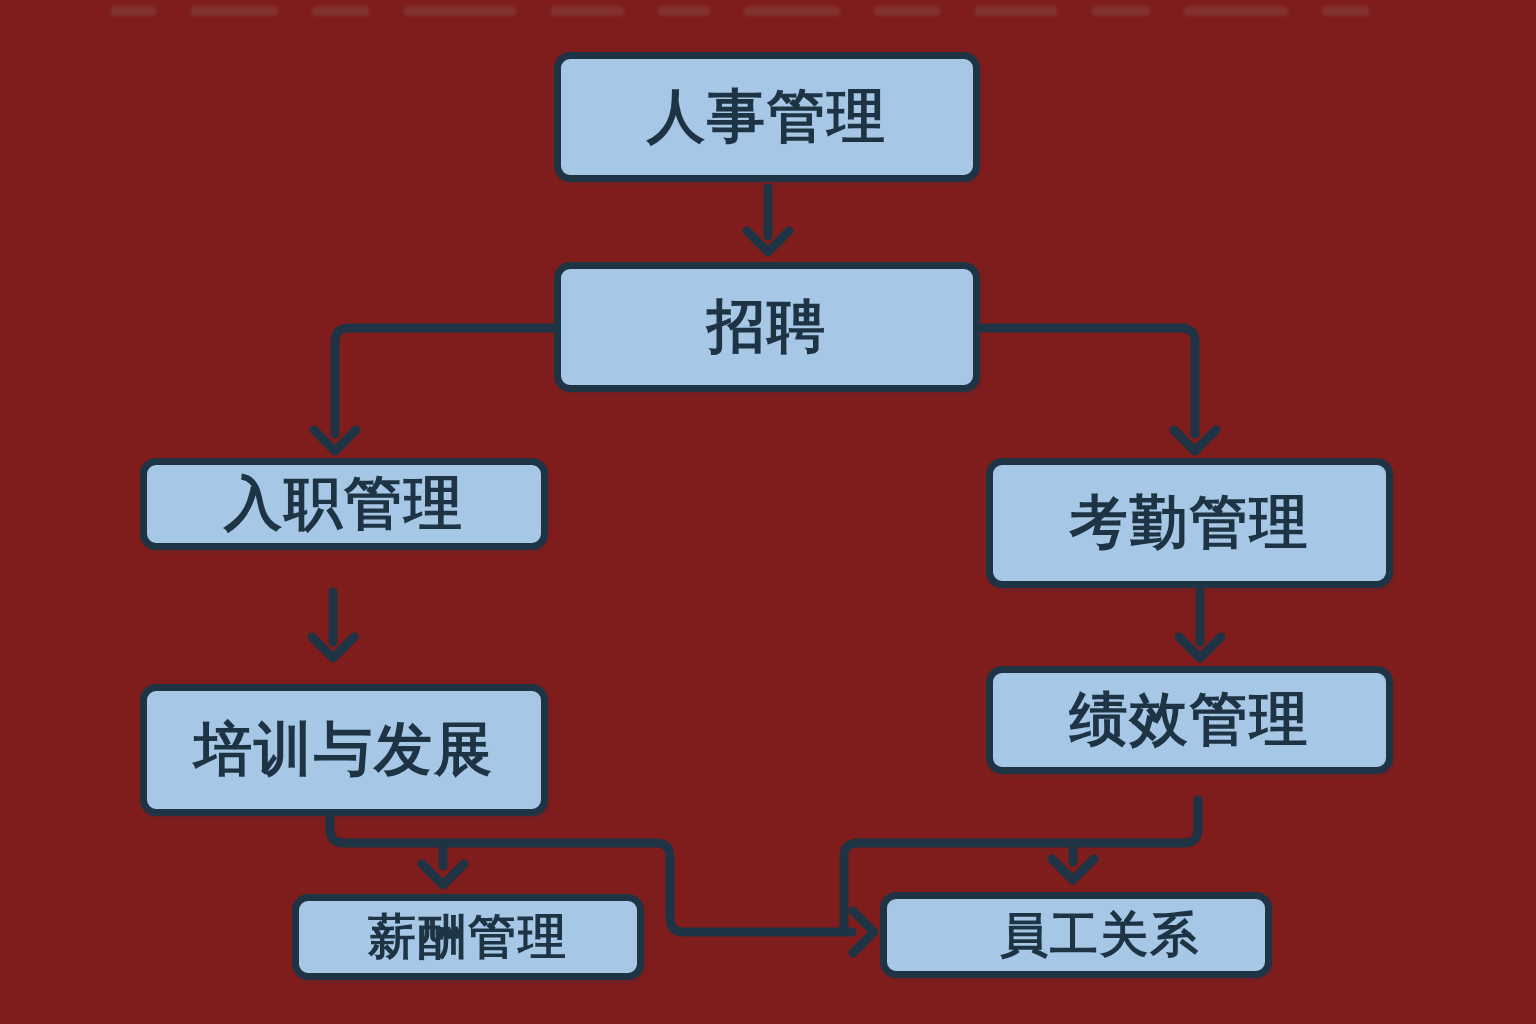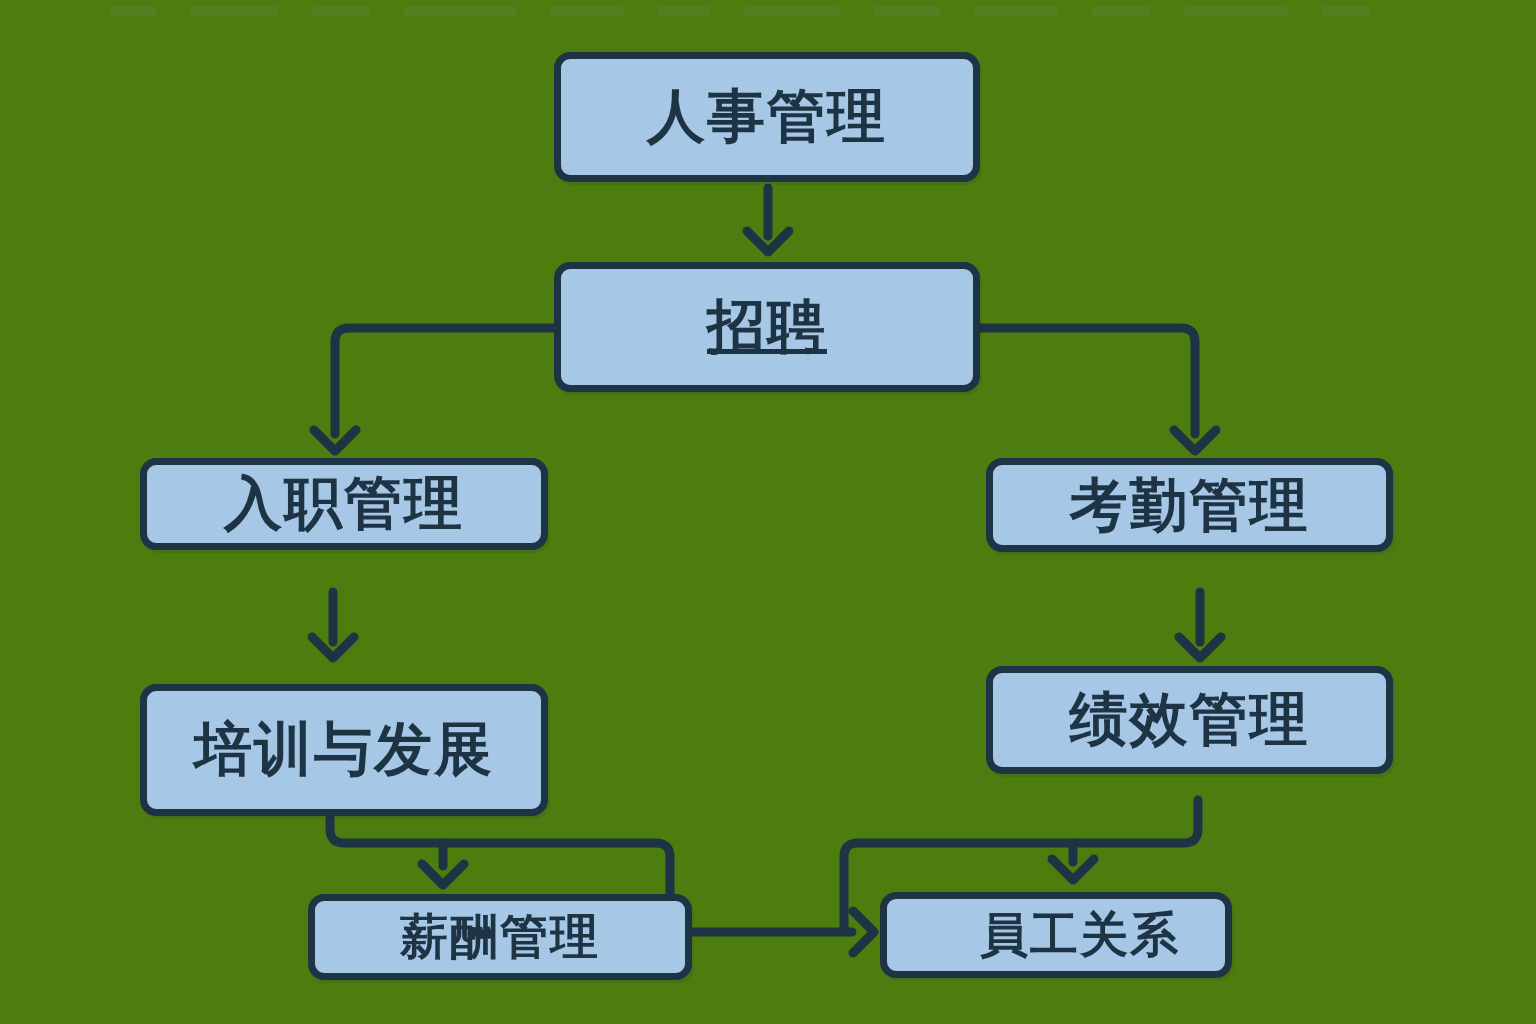--- a/index.html
+++ b/index.html
@@ -4,21 +4,21 @@
 <style>
   html, body { margin: 0; padding: 0; }
   body {
     font-family: "DejaVu Sans", "Liberation Sans", sans-serif;
     background: #f8f4e9;
   }
   .stage {
     position: relative;
     width: 1536px;
     height: 1024px;
-    background: #4d7c0f;
+    background: #7f1d1d;
     overflow: hidden;
   }
   .connector-layer {
     position: absolute;
     left: 0; top: 0;
     width: 1536px;
     height: 1024px;
   }
   .connector-layer path {
     fill: none;
@@ -39,27 +39,27 @@
     color: #1e3344;
     font-weight: bold;
     letter-spacing: 2px;
     box-shadow: 2px 3px 0 rgba(30, 51, 68, 0.12);
   }
   .node span { white-space: nowrap; }
   .big   { font-size: 58px; }
   .small { font-size: 48px; }
 
   .n-personnel    { left: 554px; top: 52px;  width: 426px; height: 130px; }
-  .n-recruitment  { left: 554px; top: 262px; width: 426px; height: 130px; text-decoration: underline; }
+  .n-recruitment  { left: 554px; top: 262px; width: 426px; height: 130px; }
   .n-onboarding   { left: 140px; top: 458px; width: 408px; height: 92px; text-align: right; }
   .n-training     { left: 140px; top: 684px; width: 408px; height: 132px; }
-  .n-attendance   { left: 986px; top: 458px; width: 407px; height: 94px; align-items: flex-end; }
+  .n-attendance   { left: 986px; top: 458px; width: 407px; height: 130px; }
   .n-performance  { left: 986px; top: 666px; width: 407px; height: 108px; }
-  .n-compensation { left: 308px; top: 894px; width: 384px; height: 86px; font-size: 48px; }
-  .n-employee     { left: 880px; top: 892px; width: 352px; height: 86px; font-size: 48px; padding-left: 48px; }
+  .n-compensation { left: 292px; top: 894px; width: 352px; height: 86px; font-size: 48px; }
+  .n-employee     { left: 880px; top: 892px; width: 392px; height: 86px; font-size: 48px; padding-left: 48px; }
 
   
   .top-artifacts {
     position: absolute;
     left: 110px; top: 6px;
     width: 1320px; height: 12px;
     display: flex;
     gap: 34px;
     opacity: 0.18;
     filter: blur(1.5px);

